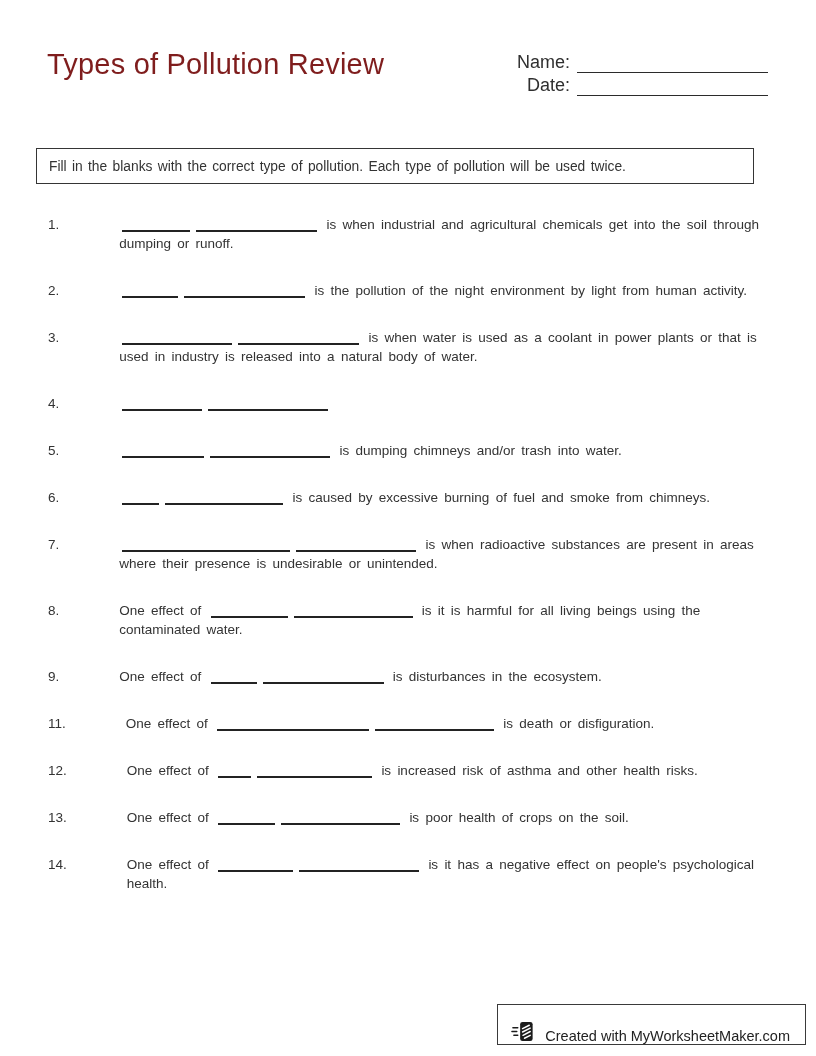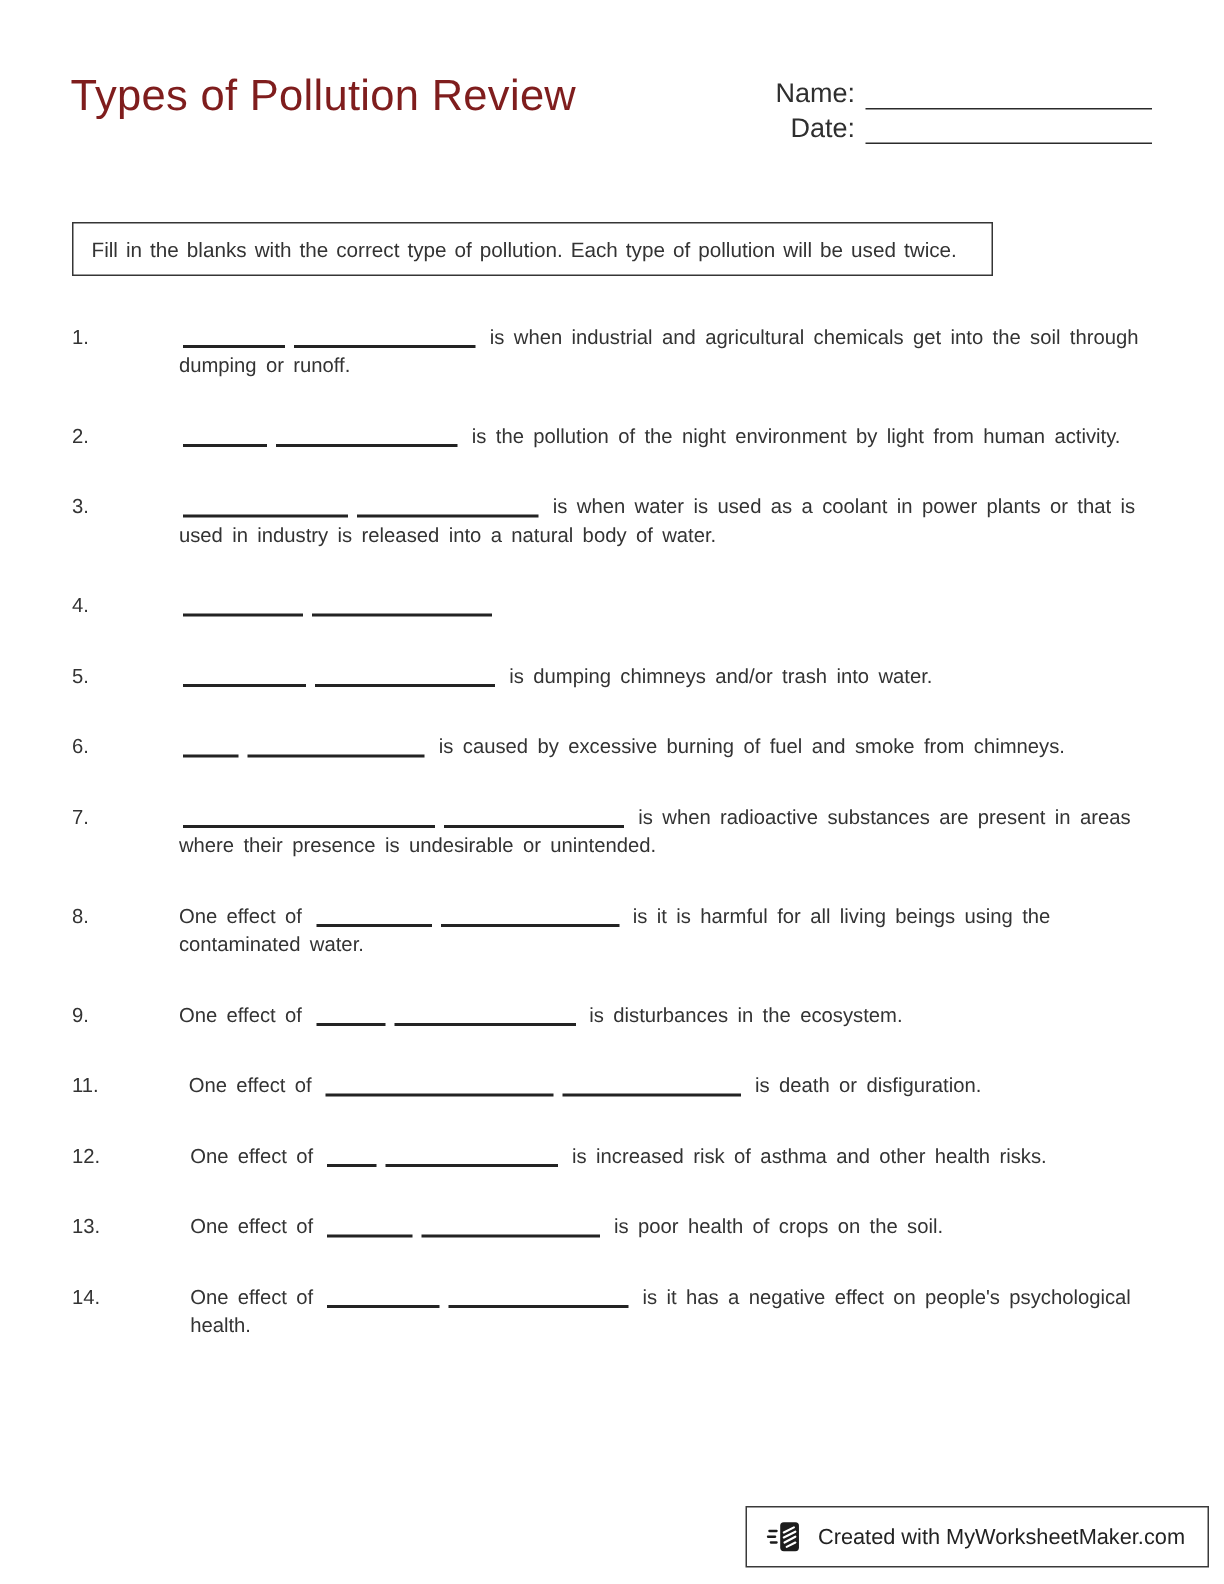--- a/index.html
+++ b/index.html
@@ -20,21 +20,21 @@
     position:absolute;top:50px;right:48px;width:258px;
     display:flex;flex-direction:column;
   }
   .id-row{display:flex;align-items:flex-end;justify-content:flex-end;}
   .id-label{font-size:18px;color:#2f2f2f;margin-right:7px;line-height:22px;}
   .id-line{
     display:inline-block;width:191px;height:22px;
     border-bottom:1.6px solid #2b2b2b;
   }
   .instructions-box{
-    position:absolute;left:48px;top:148px;width:614px;height:36px;
+    position:absolute;left:36px;top:148px;width:718px;height:36px;
     border:1.6px solid #353535;
     display:flex;align-items:center;
     box-sizing:border-box;padding:0 12px;
   }
   .instructions-text{font-size:13.8px;color:#333;word-spacing:1.5px;}
   .questions{
     position:absolute;left:48px;top:215px;width:720px;
     margin:0;padding:0;list-style:none;
   }
   .question{
@@ -46,21 +46,21 @@
   .qtext{flex:1 1 auto;word-spacing:2.5px;margin-left:44px;}
   .blank{
     display:inline-block;height:1px;
     border-bottom:2px solid #232323;
     position:relative;top:3px;
     margin:0 3px;
   }
   .footer-box{
     position:absolute;right:10px;top:1004px;height:41px;
     border:1.8px solid #3a3a3a;
-    display:flex;align-items:center;gap:9px;
+    display:flex;align-items:flex-end;gap:9px;
     padding:0 15px 0 13px;box-sizing:border-box;
     background:#fff;
   }
   .footer-text{font-size:14.5px;color:#222;}
   .logo{width:25px;height:25px;flex:0 0 auto;}
 </style>
 </head>
 <body>
 
 <h1 class="page-title">Types of Pollution Review</h1>

